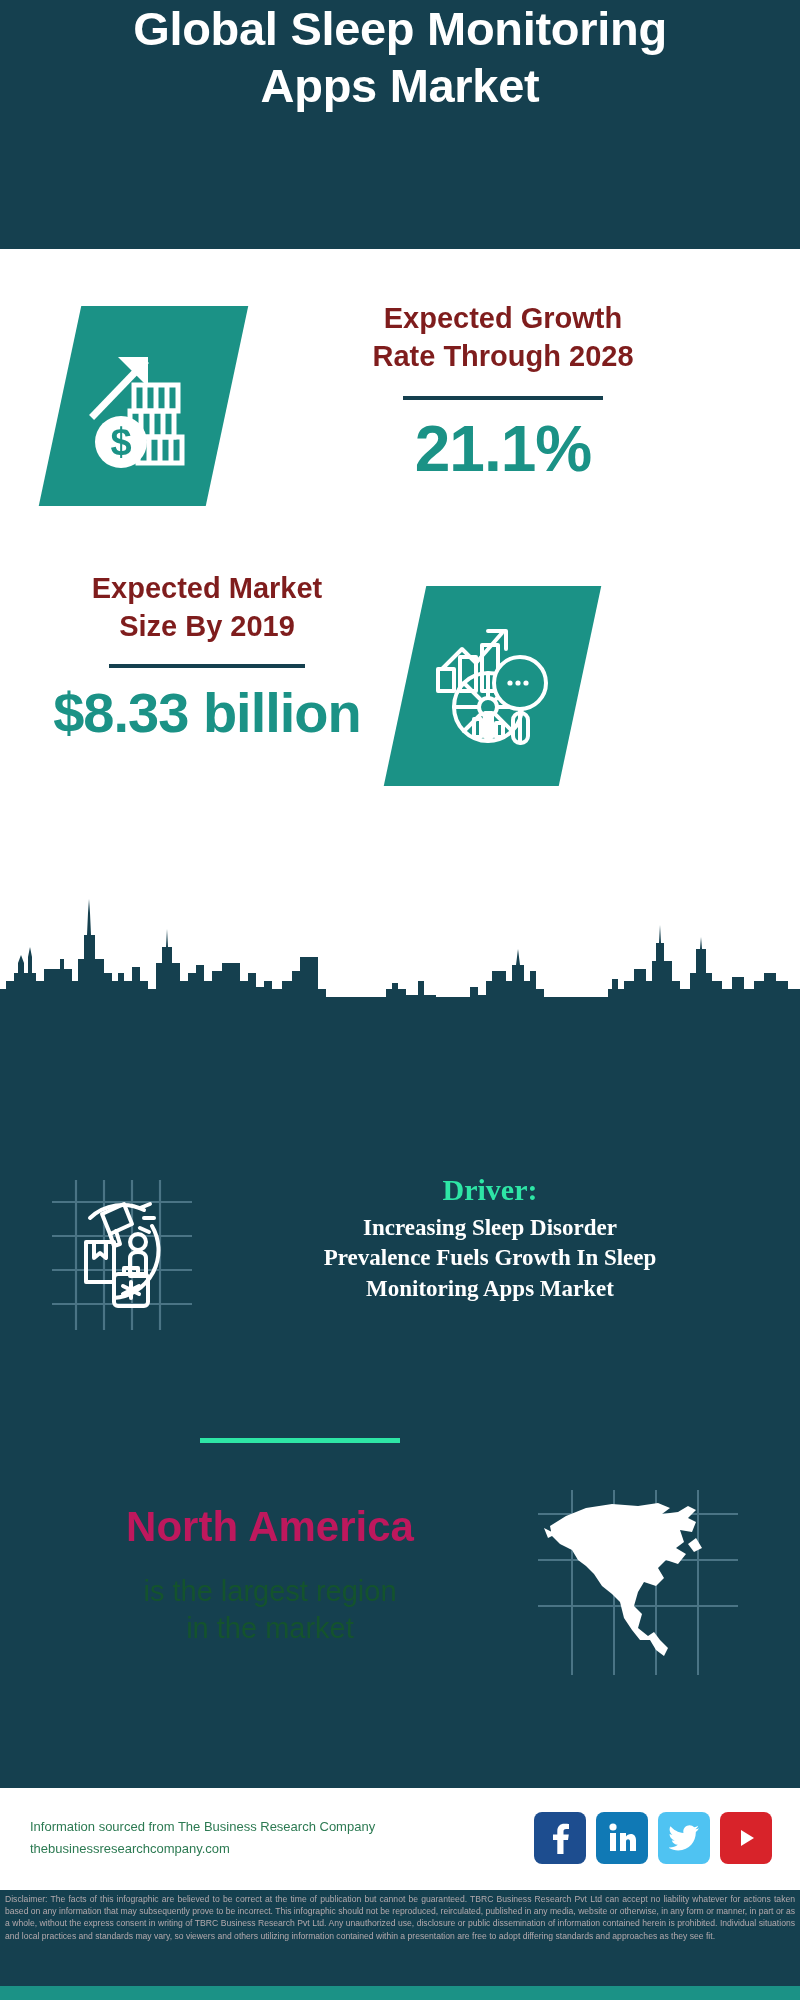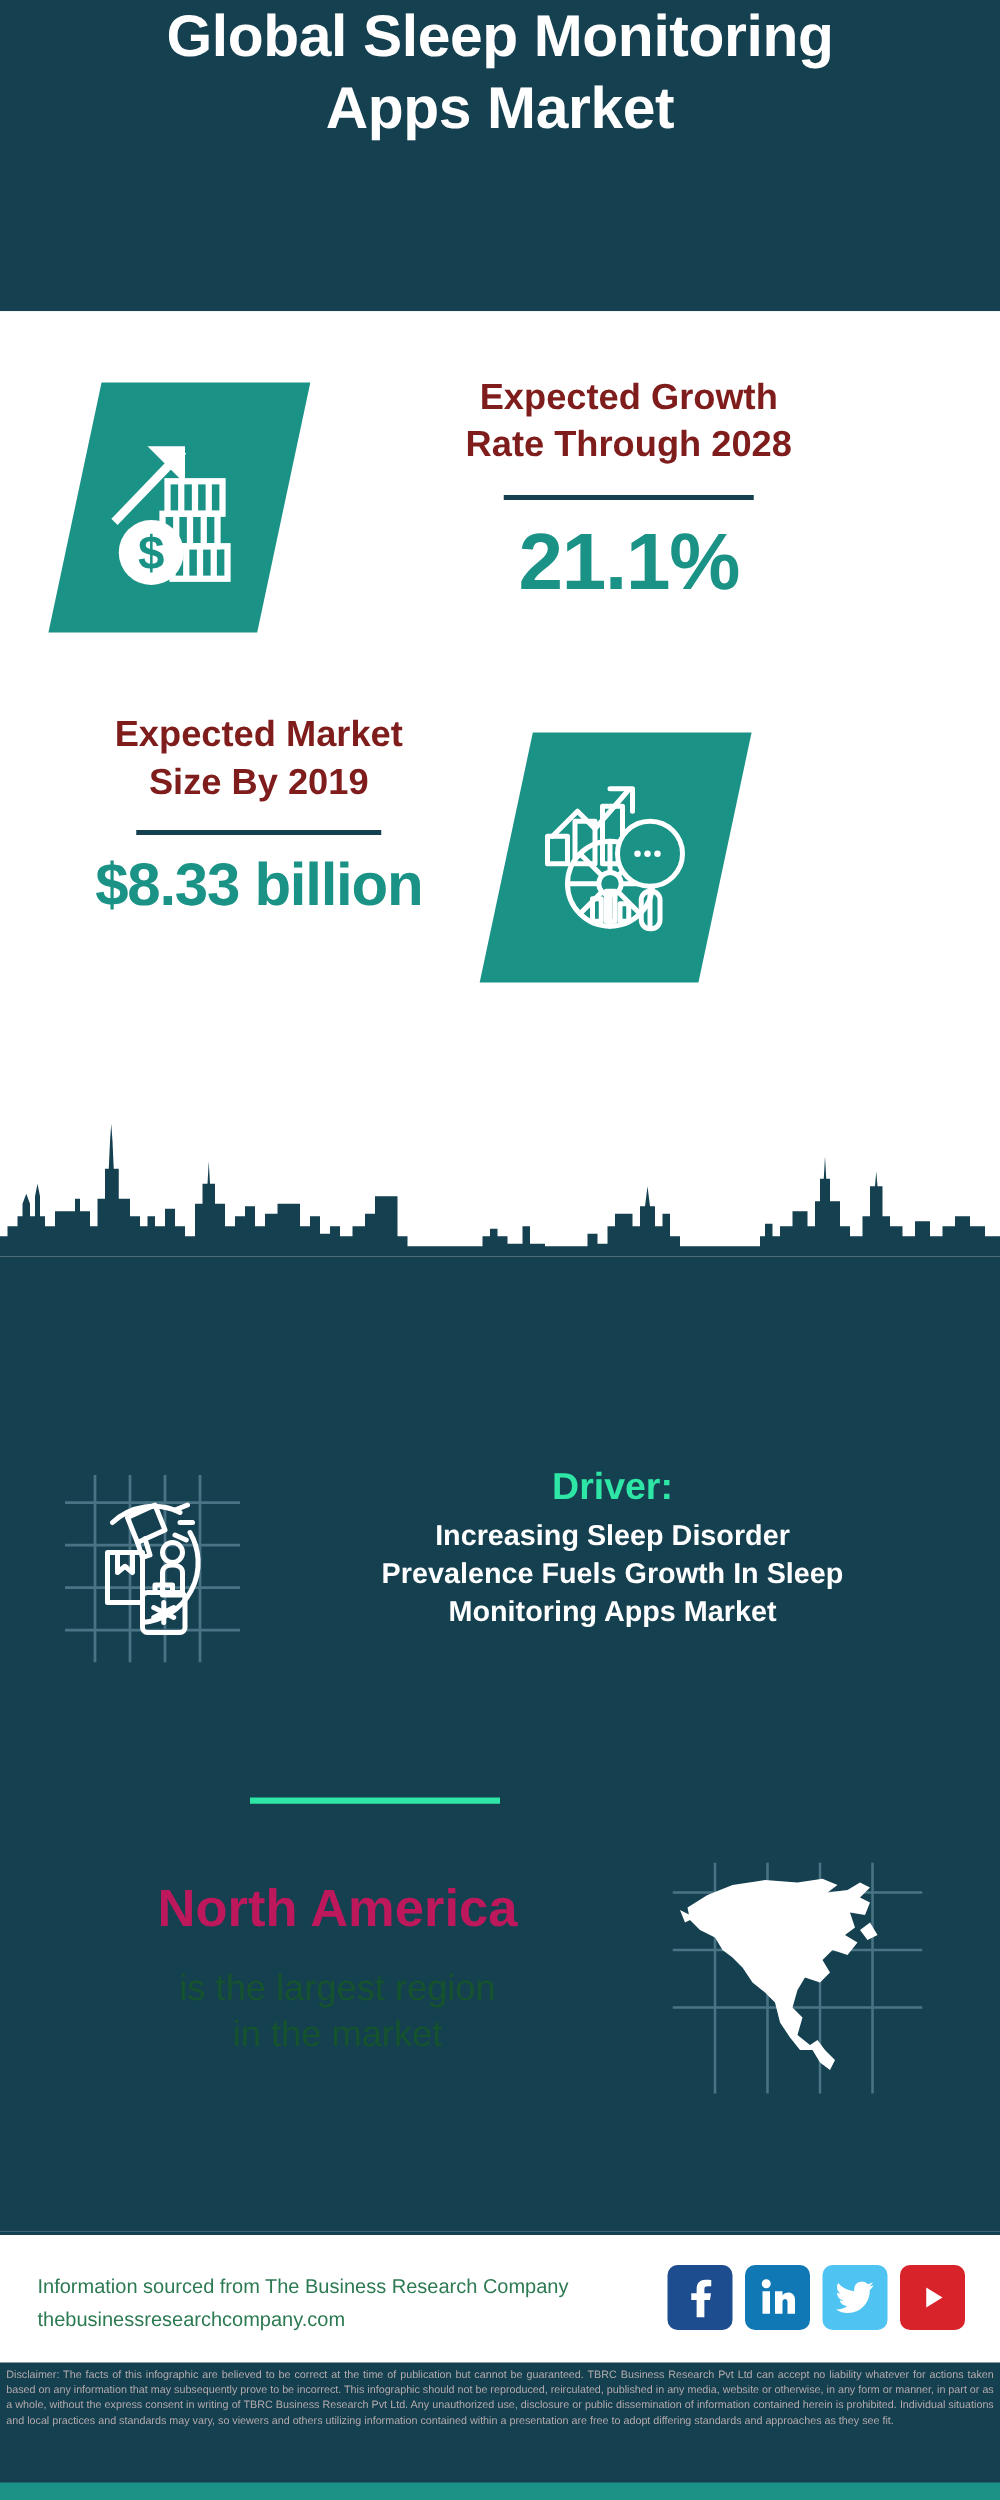--- a/index.html
+++ b/index.html
@@ -96,21 +96,21 @@
 
   
   .stat2-tile { left: 405px; top: 337px; width: 175px; height: 200px; }
   .stat2-text {
     position: absolute;
     left: 22px; top: 320px;
     width: 370px;
     text-align: center;
   }
   .stat2-text .rule { margin: 18px auto 14px auto; width: 196px; }
-  .stat2-value { font-size: 48px; margin-top: 16px; }
+  .stat2-value { font-size: 56px; margin-top: 16px; }
 
   
   .skyline-wrap {
     position: absolute;
     left: 0; top: 1005px;
     width: 800px;
     height: 1080px;
     background: #15404f;
   }
   .skyline-svg {
@@ -131,20 +131,21 @@
   .driver-icon {
     position: absolute;
     left: 52px; top: 0px;
     width: 140px; height: 150px;
   }
   .driver-text {
     position: absolute;
     left: 200px; top: -10px;
     width: 580px;
     text-align: center;
+    font-family: Liberation Serif, serif;
   }
   .driver-head {
     color: #2ee6a6;
     font-size: 30px;
     font-weight: bold;
     line-height: 1.3;
   }
   .driver-body {
     color: #ffffff;
     font-size: 23px;
@@ -200,21 +201,21 @@
     width: 800px;
     height: 102px;
     background: #ffffff;
     border-top: 3px solid #15404f;
     border-bottom: 2px solid #15404f;
   }
   .footer-src {
     position: absolute;
     left: 30px; top: 28px;
     color: #2c7a52;
-    font-size: 16px;
+    font-size: 13px;
     line-height: 1.7;
   }
   .social-row {
     position: absolute;
     right: 28px; top: 24px;
     display: flex;
     gap: 10px;
   }
   .social {
     width: 52px; height: 52px;

